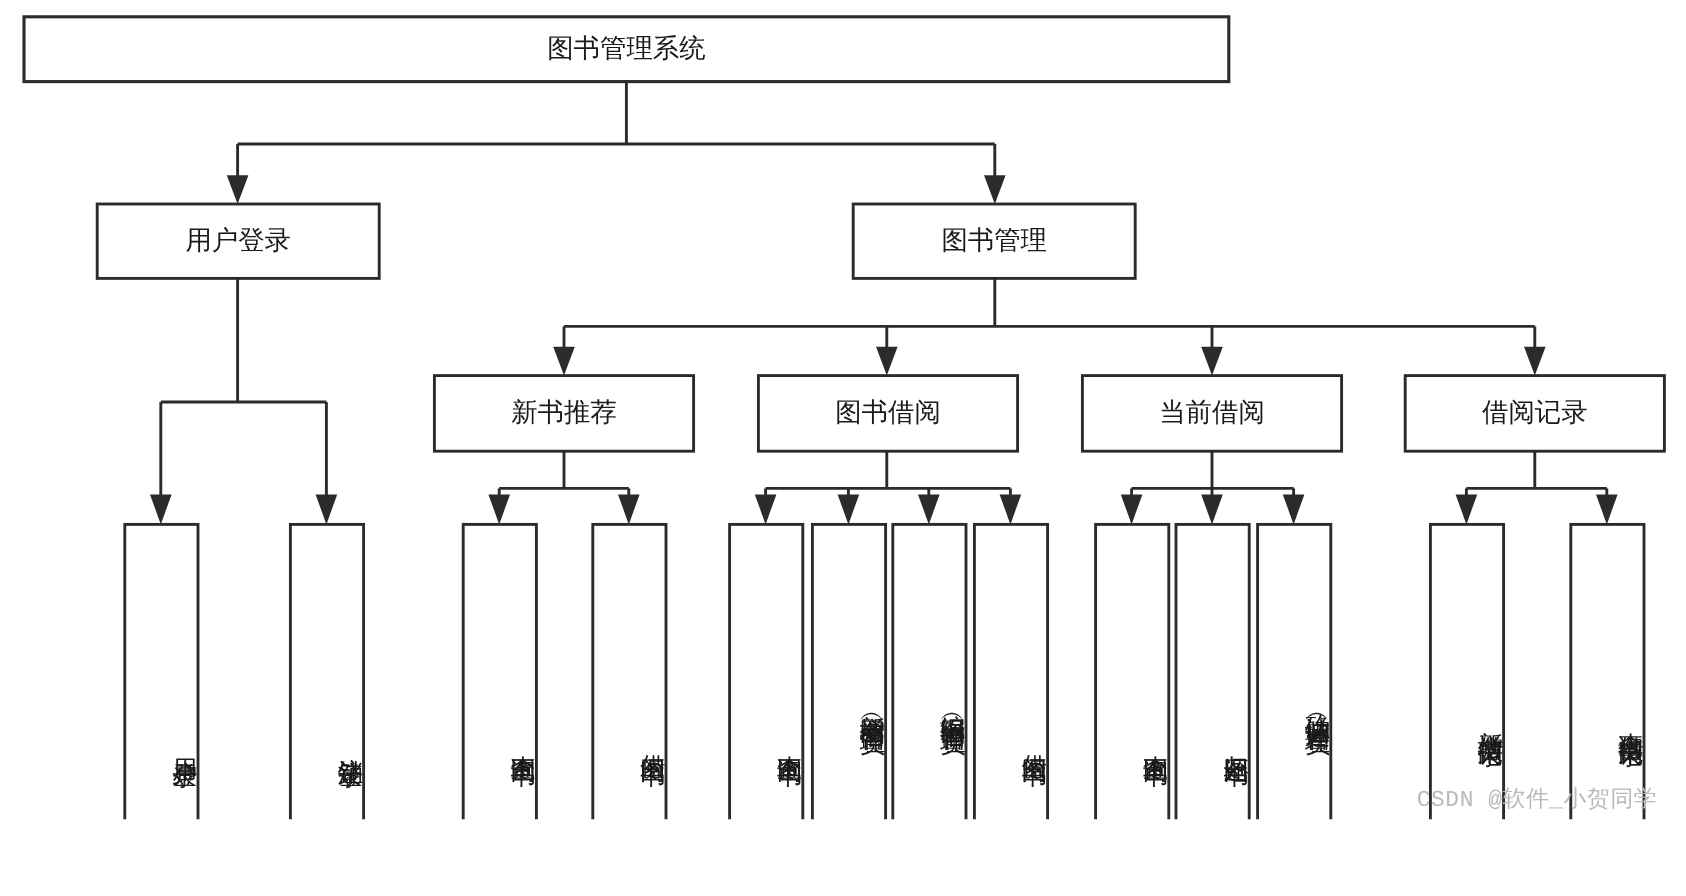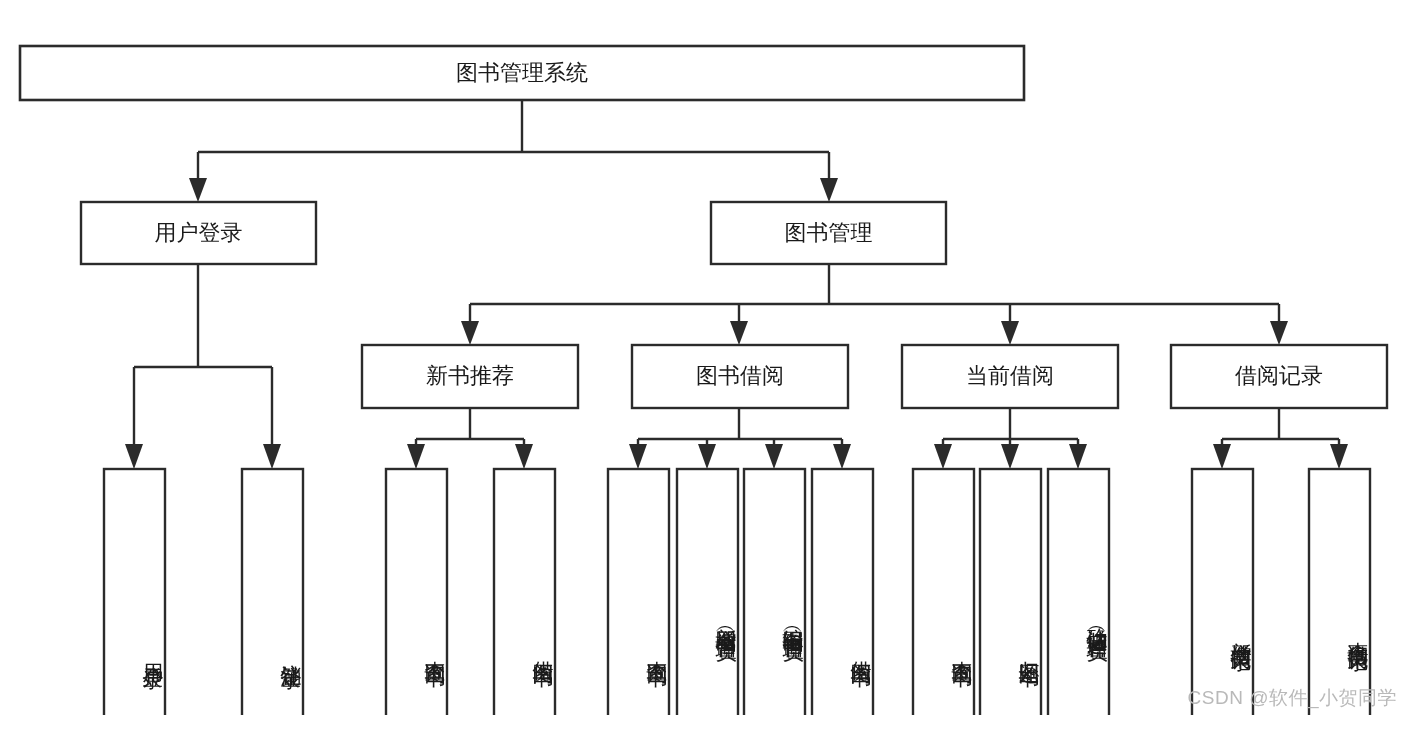--- a/index.html
+++ b/index.html
@@ -10,21 +10,20 @@
   }
   body {
     font-family: "Liberation Sans", "DejaVu Sans", sans-serif;
   }
   #diagram-root {
     position: relative;
     width: 1405px;
     height: 683px;
     background: #ffffff;
     overflow: hidden;
-    margin-top: 32px;
   }
   svg#tree-svg {
     position: absolute;
     left: 0;
     top: 0;
     width: 1405px;
     height: 747px;
     display: block;
   }
   .node-box {
@@ -68,23 +67,23 @@
     align-items: flex-start;
     justify-content: center;
     white-space: nowrap;
     pointer-events: none;
   }
   .leaf-wrap {
     position: absolute;
   }
   .watermark {
     position: absolute;
-    right: 8px;
+    right: 24px;
     bottom: 4px;
-    font-family: Liberation Sans, sans-serif;
+    font-family: Liberation Mono, monospace;
     font-size: 19px;
     color: #b9b9b9;
     letter-spacing: 0.5px;
     white-space: nowrap;
     user-select: none;
   }
 </style>
 </head>
 <body>
 

